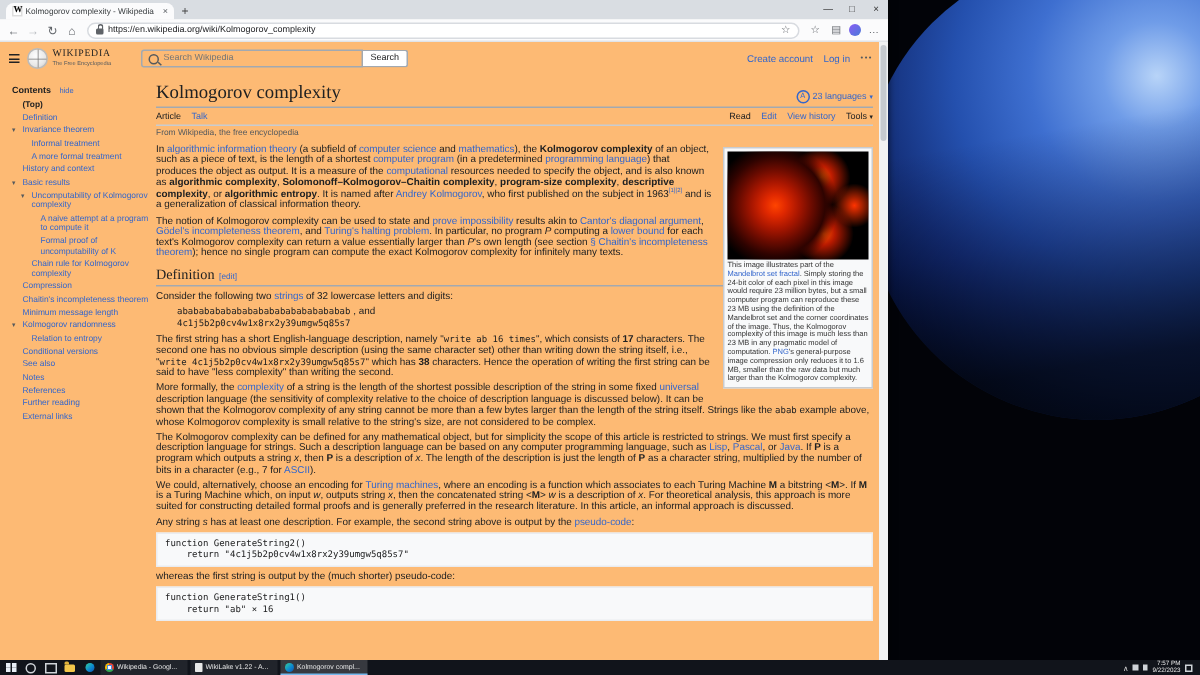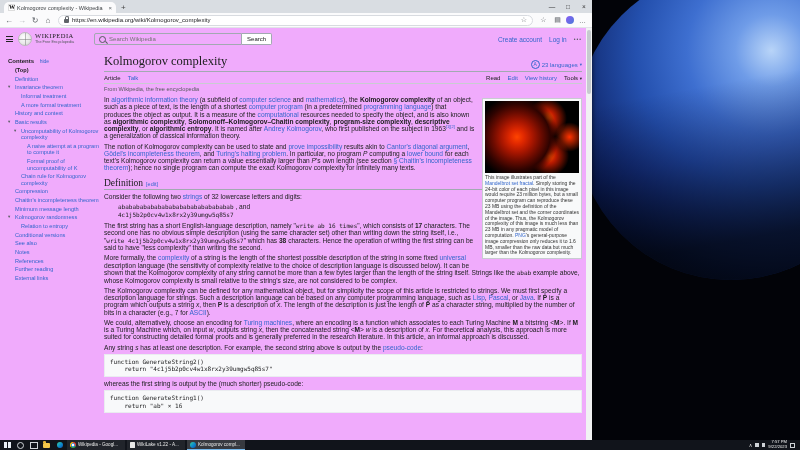--- a/index.html
+++ b/index.html
@@ -27,21 +27,21 @@
   .navbtn.disabled{color:#b6babf;}
   .addr{flex:1;height:11px;background:#fff;border:1px solid #d8dbe0;border-radius:6px;display:flex;align-items:center;gap:3px;padding:0 5px;box-sizing:border-box;margin:0 2px;}
   .lock{width:5px;height:4px;background:#5f6368;border-radius:1px;position:relative;margin-top:2px;flex:0 0 auto;}
   .lock::before{content:'';position:absolute;top:-3px;left:0.5px;width:2.5px;height:3px;border:1px solid #5f6368;border-bottom:none;border-radius:2px 2px 0 0;}
   .url{flex:1;font-size:6px;color:#202124;white-space:nowrap;overflow:hidden;}
   .star{font-size:7px;color:#5f6368;}
   .tbicon{font-size:7px;color:#5f6368;width:11px;text-align:center;}
   .avatar{width:8px;height:8px;border-radius:50%;background:linear-gradient(135deg,#8a5cf5,#4a7bd8);flex:0 0 auto;}
 
   
-  .content{position:absolute;left:0;top:28px;width:592px;height:412px;background:#f0abfc;overflow:hidden;}
+  .content{position:absolute;left:0;top:28px;width:592px;height:412px;background:#fdba74;overflow:hidden;}
   .scrollbar{position:absolute;right:0;top:0;width:6px;height:412px;background:#f1f2f3;}
   .scroll-thumb{position:absolute;left:1px;top:2px;width:4px;height:64px;background:#c6cacf;border-radius:2px;}
 
   .wiki-header{display:flex;align-items:center;padding:4px 10px 2px 6px;}
   .burger{display:flex;flex-direction:column;gap:1.5px;margin-right:5px;}
   .burger i{display:block;width:7px;height:1px;background:#202122;}
   .globe{width:14px;height:14px;border-radius:50%;background:radial-gradient(circle at 40% 35%, #fdfdfd 0%, #e8e8e8 60%, #c9c9c9 100%);border:1px solid #bbb;box-sizing:border-box;position:relative;margin-right:3px;}
   .globe::before{content:'';position:absolute;left:50%;top:0;width:1px;height:100%;background:rgba(120,120,120,.5);}
   .globe::after{content:'';position:absolute;top:50%;left:0;height:1px;width:100%;background:rgba(120,120,120,.5);}
   .logo-text{line-height:1;}

